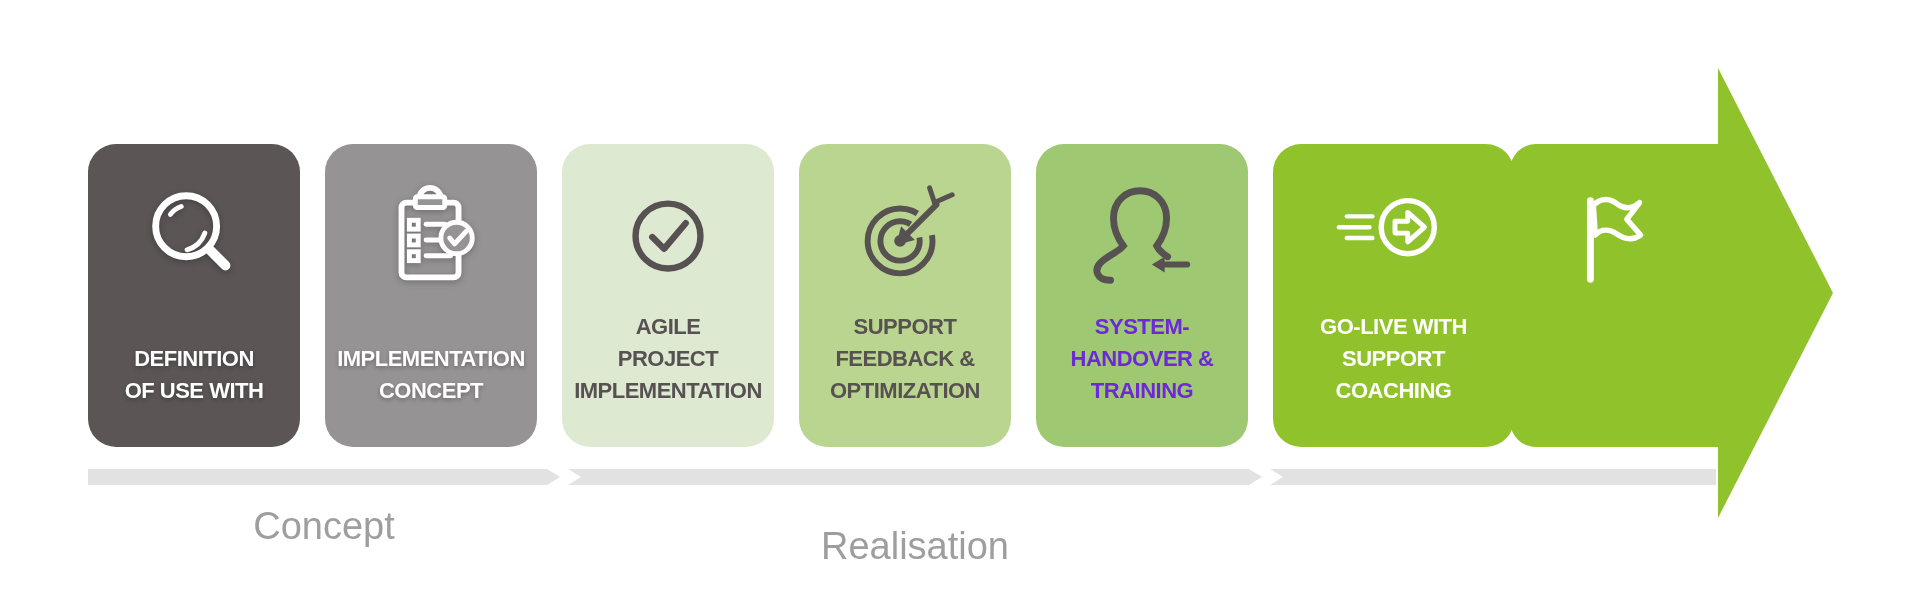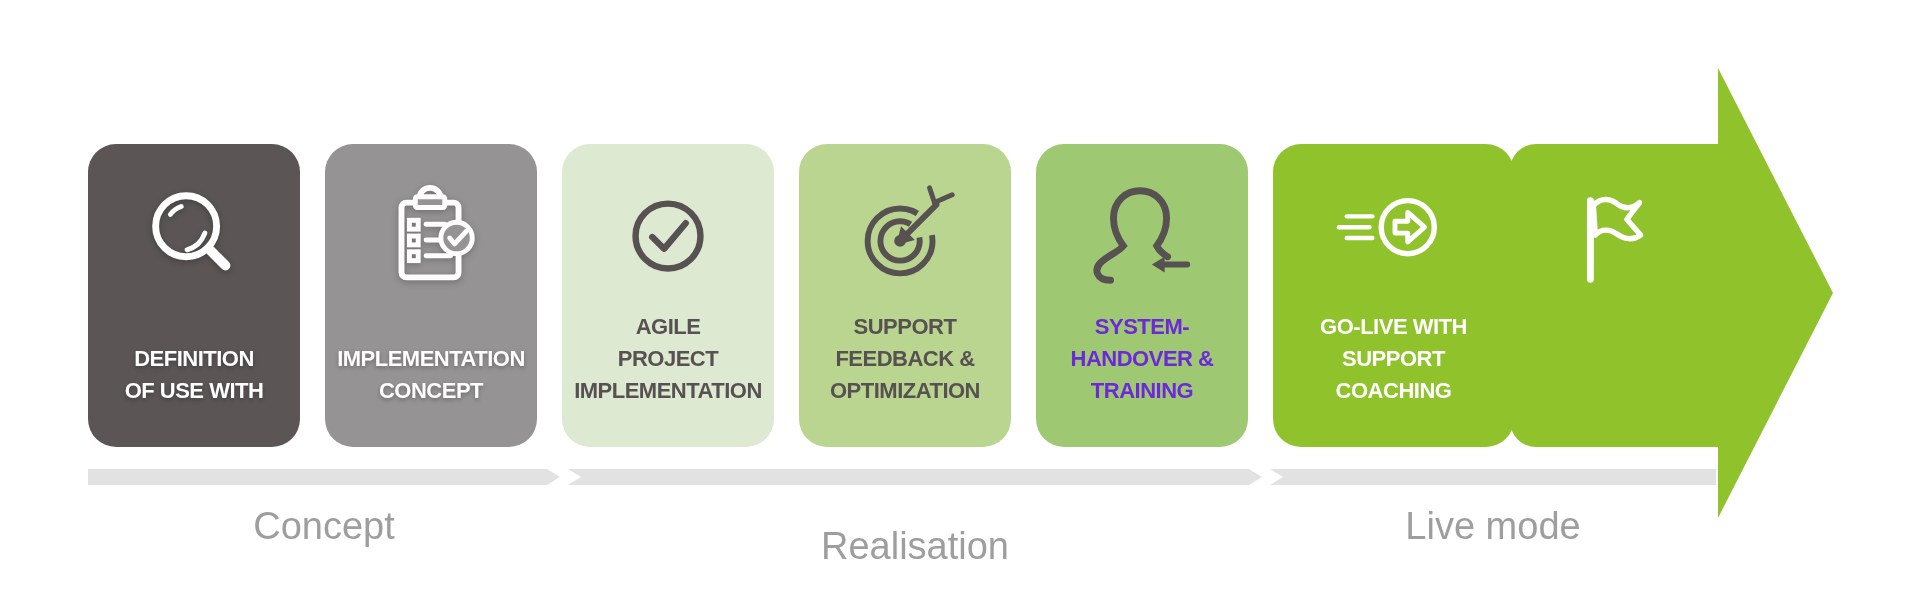--- a/index.html
+++ b/index.html
@@ -163,15 +163,14 @@
         </div>
   </article>
     </div>
 
   <div class="phase-bar bar-1" style="background: rgb(226, 226, 226);"></div>
   <div class="phase-bar bar-2" style="background: rgb(226, 226, 226);"></div>
   <div class="phase-bar bar-3" style="background: rgb(226, 226, 226);"></div>
 
   <div class="phase-label label-1" style="color: rgb(158, 158, 158);">Concept</div>
   <div class="phase-label label-2" style="color: rgb(158, 158, 158);">Realisation</div>
-  <div class="phase-label label-3" style="color: rgb(158, 158, 158);">Live mode</div>
 
 </div>
 
 </body></html>

